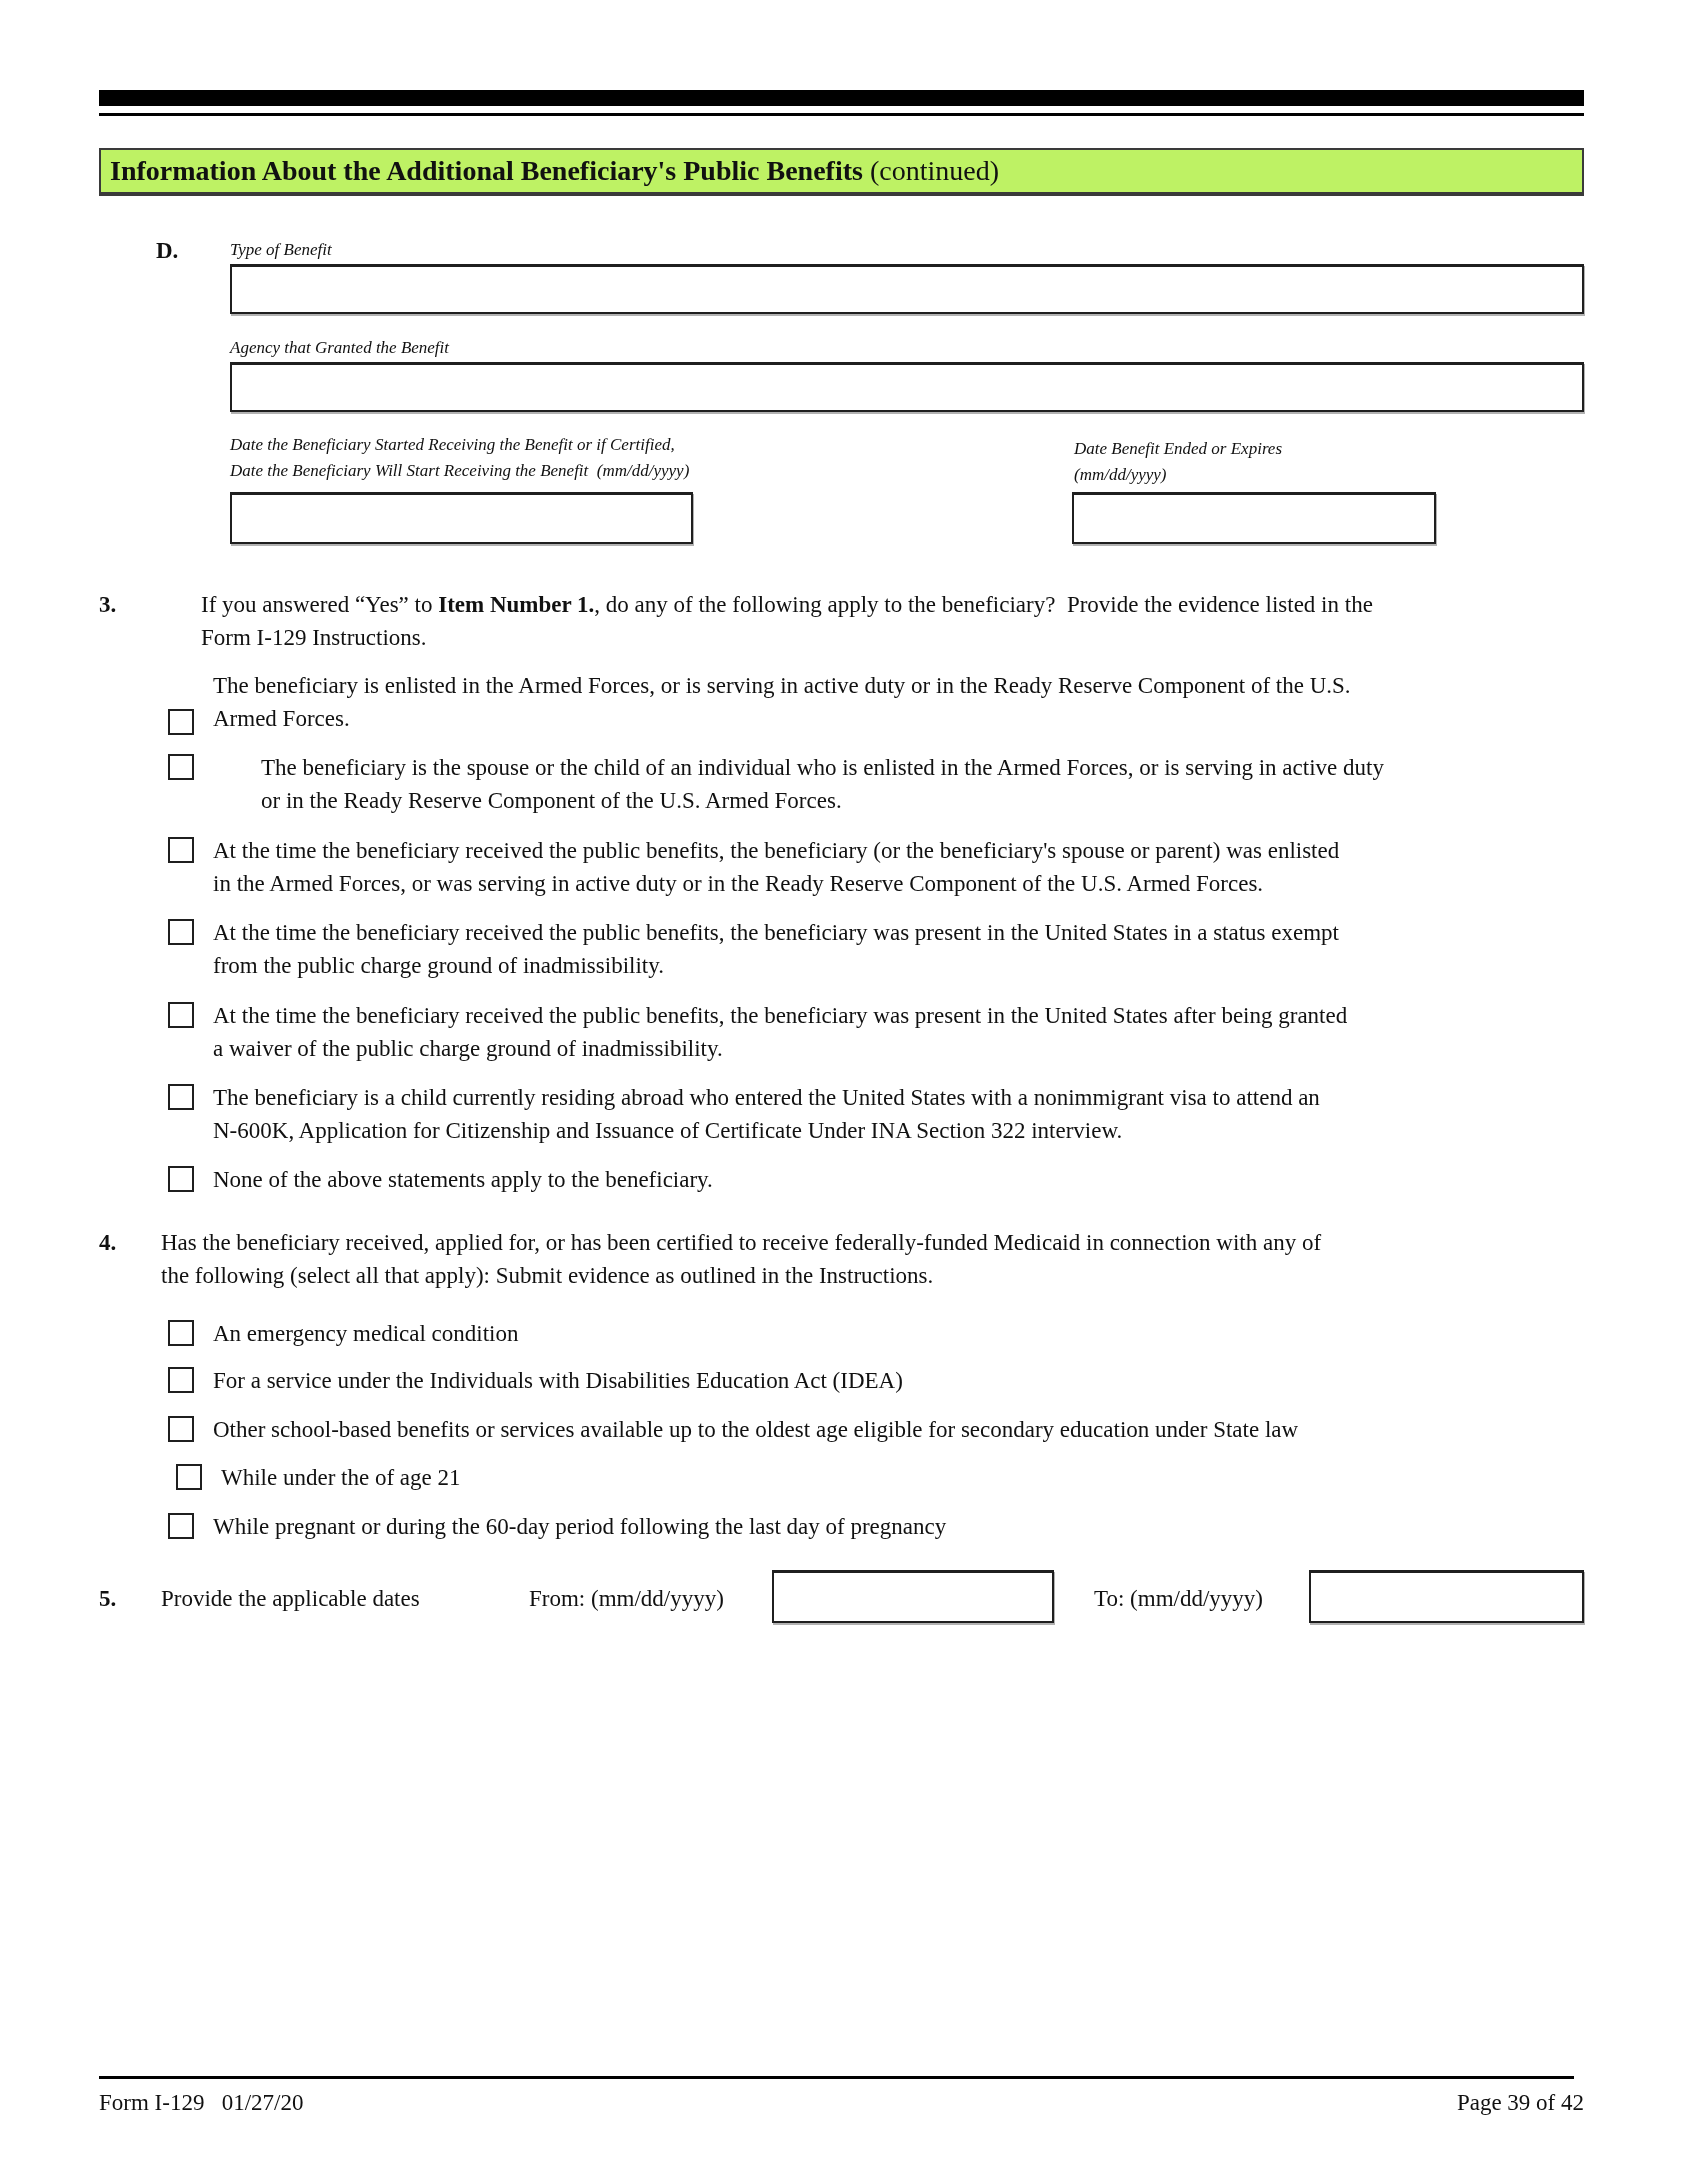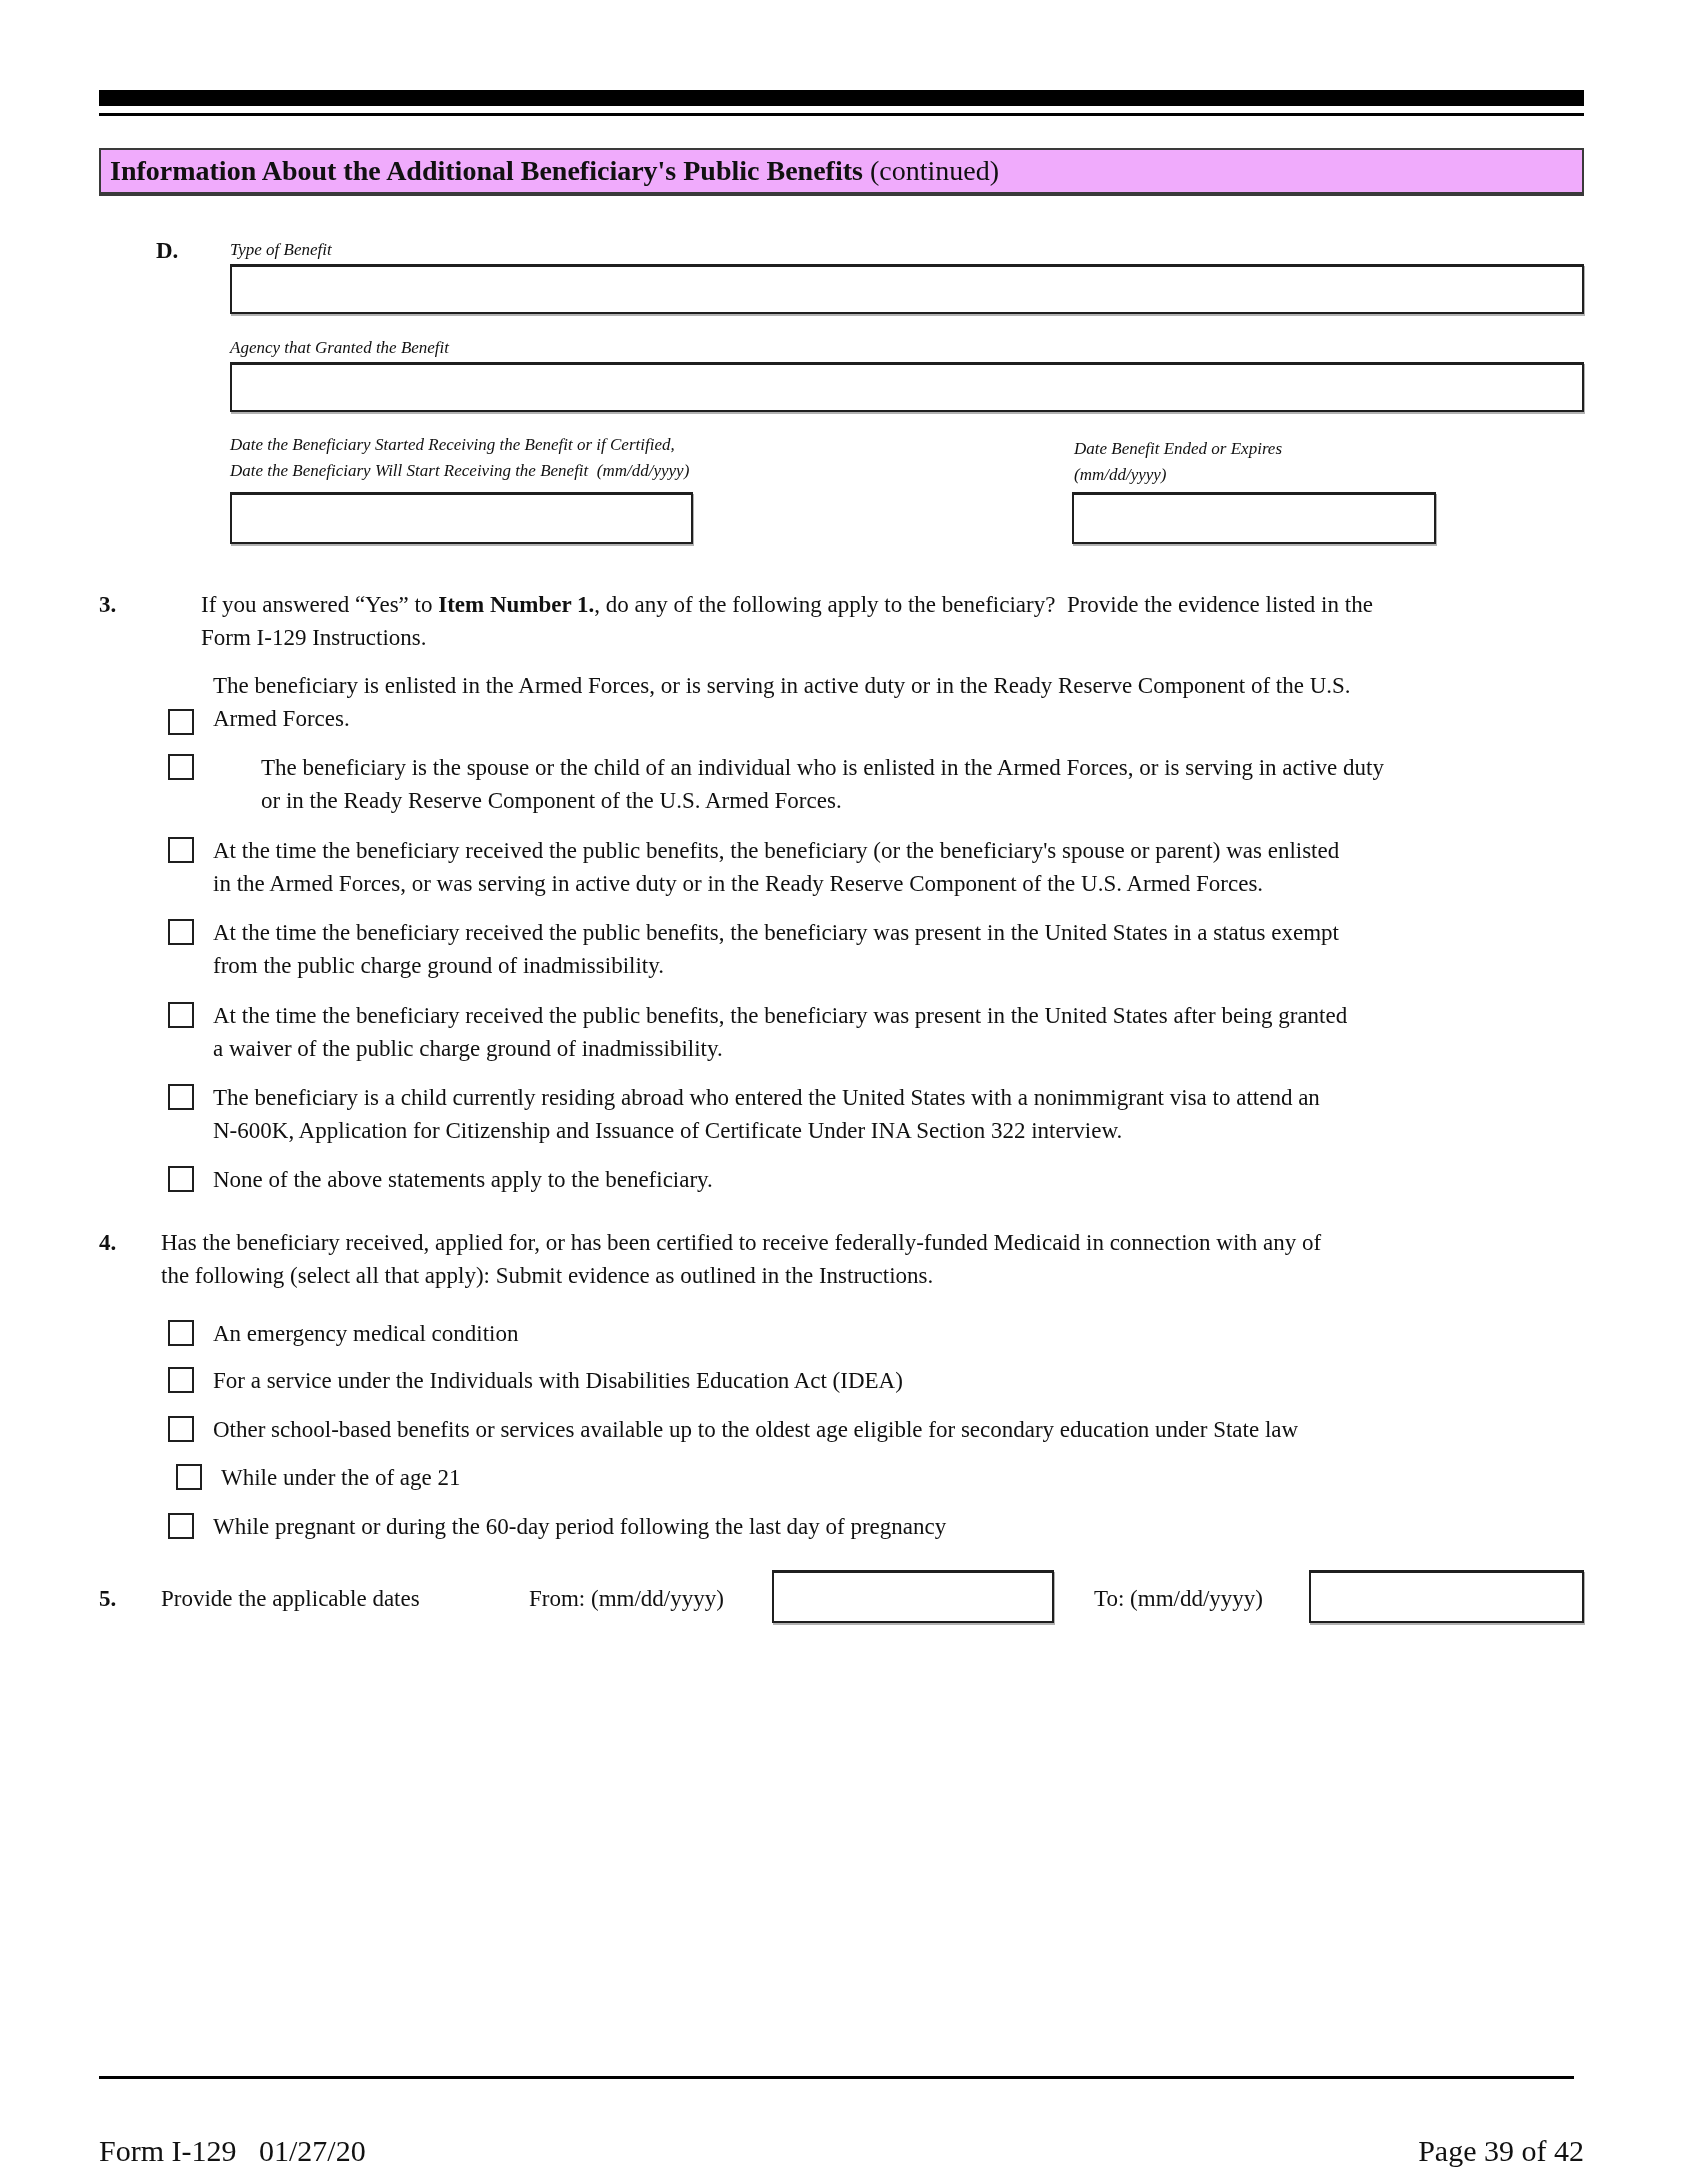--- a/index.html
+++ b/index.html
@@ -15,21 +15,21 @@
   }
   .abs { position: absolute; }
 
   
   .rule-black { background: #000; }
   .rule-thin  { background: #000; }
 
   
   .section-header {
     box-sizing: border-box;
-    background: #f0abfc;
+    background: #bef264;
     border: 2px solid #3a3a3a;
     border-bottom-width: 4px;
     font-size: 28px;
     line-height: 41px;
     padding-left: 9px;
     white-space: pre;
   }
   .section-header .bold { font-weight: bold; }
 
   
@@ -58,21 +58,21 @@
     box-sizing: border-box;
     width: 26px; height: 26px;
     margin-top: 3px;
     background: #fff;
     border: 2px solid #1f1f1f;
   }
   .chkrow .para { margin-left: 19px; }
 
   
   .footer-rule { background: #000; }
-  .footer-text { font-size: 30px; line-height: 28px; white-space: pre; margin-top: 48px; }
+  .footer-text { font-size: 23px; line-height: 28px; white-space: pre; }
 </style>
 </head>
 <body>
 
 <div class="page">
 
   <div class="abs rule-black" style="left:99px; top:90px; width:1485px; height:16px;"></div>
   <div class="abs rule-thin" style="left:99px; top:113px; width:1485px; height:3px;"></div>
 
   <div class="abs section-header" style="left:99px; top:148px; width:1485px; height:48px;"><span class="bold">Information About the Additional Beneficiary's Public Benefits</span><span> (continued)</span></div>

